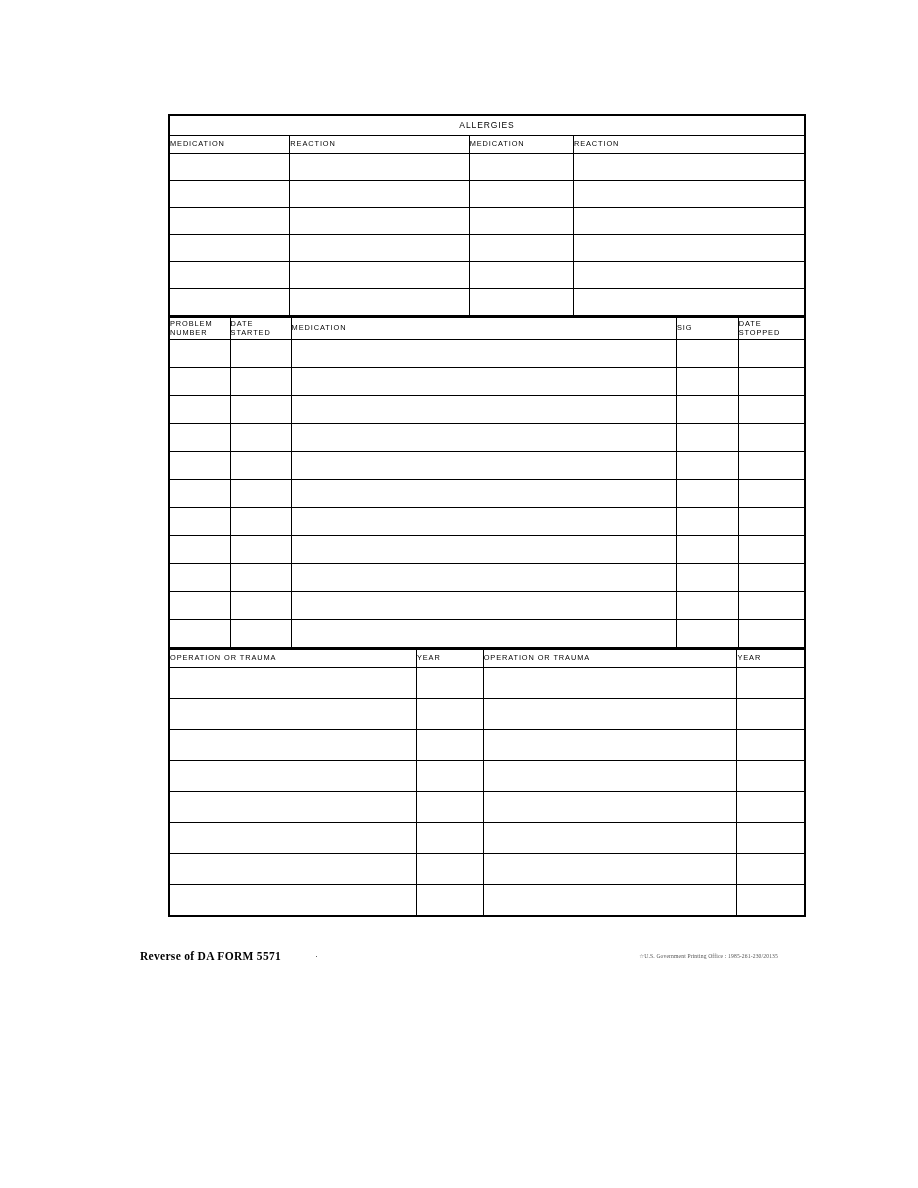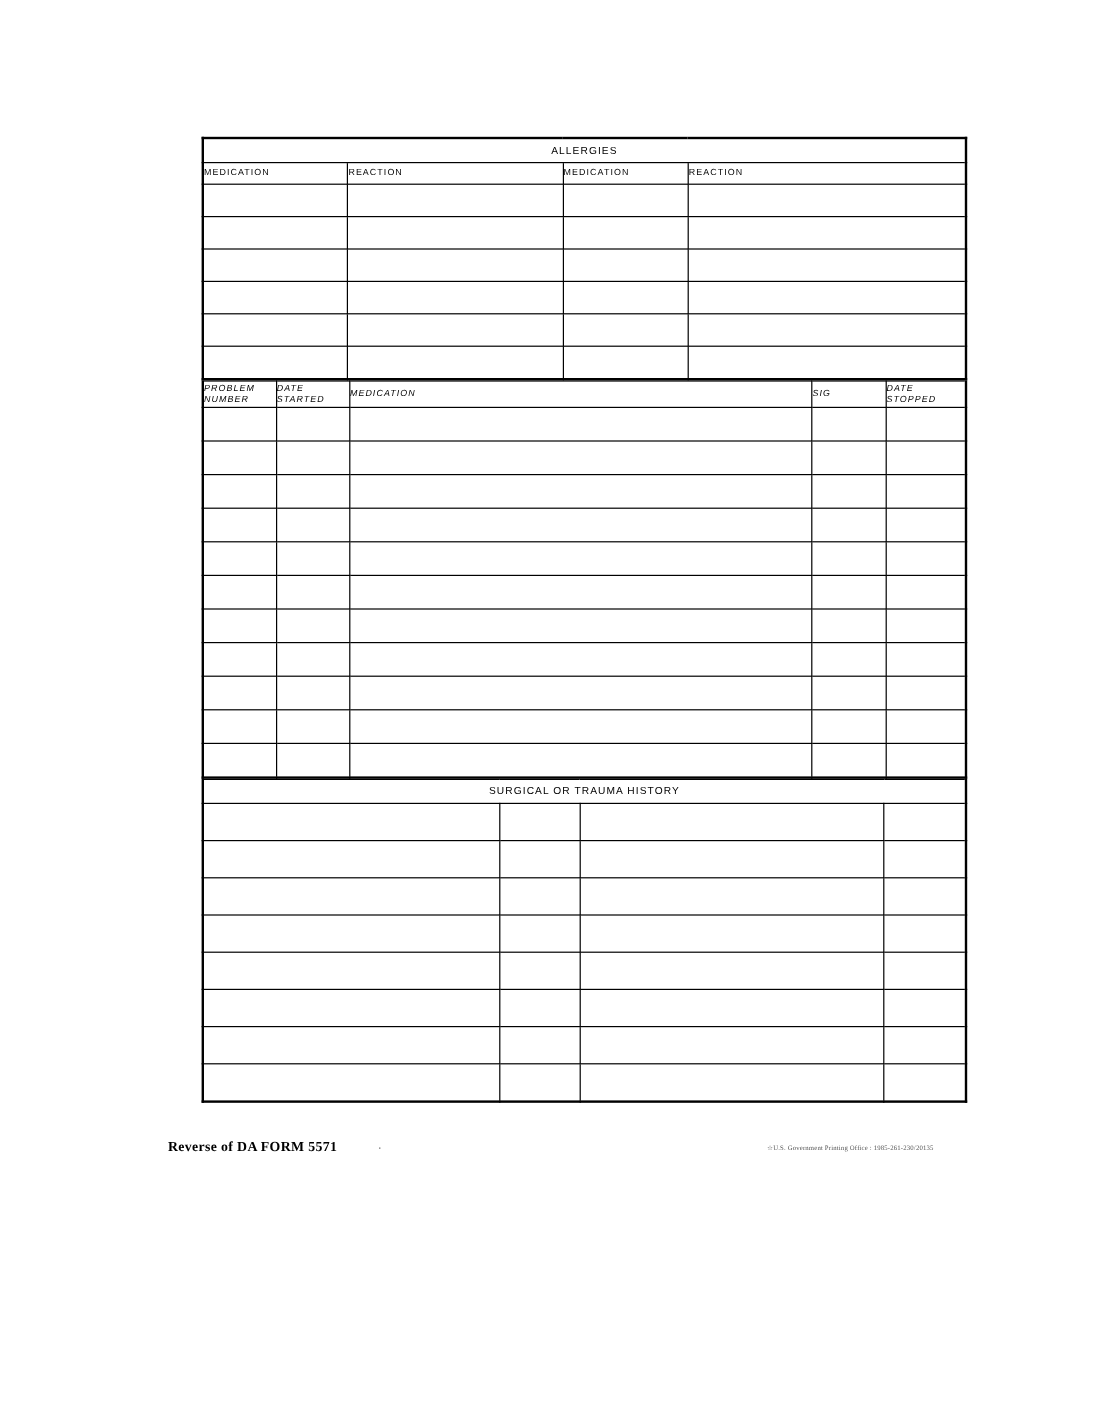--- a/index.html
+++ b/index.html
@@ -52,21 +52,20 @@
     text-align: left;
     font-size: 7.4px;
     letter-spacing: 0.9px;
     vertical-align: middle;
     height: 17px;
     line-height: 8.6px;
     white-space: pre-line;
   }
   .colhead.two-line {
     height: 21px;
-    font-style: italic;
   }
 
   
   .datacell {
     height: 26px;
   }
   .datacell-med {
     height: 27px;
   }
   .datacell-surg {
@@ -277,21 +276,24 @@
 
   <table class="grid outer" style="border-top:none">
     <colgroup>
       <col style="width:38.9%">
         <col style="width:10.5%">
         <col style="width:39.9%">
         <col style="width:10.7%">
     </colgroup>
     <tbody>
       <tr>
-        <td class="banner" colspan="4">SURGICAL OR TRAUMA HISTORY</td>
+        <td class="colhead">OPERATION OR TRAUMA</td>
+        <td class="colhead">YEAR</td>
+        <td class="colhead">OPERATION OR TRAUMA</td>
+        <td class="colhead">YEAR</td>
       </tr>
       <tr class="datarow">
         <td class="datacell-surg"></td>
         <td class="datacell-surg"></td>
         <td class="datacell-surg"></td>
         <td class="datacell-surg"></td>
       </tr>
       <tr class="datarow">
         <td class="datacell-surg"></td>
         <td class="datacell-surg"></td>

